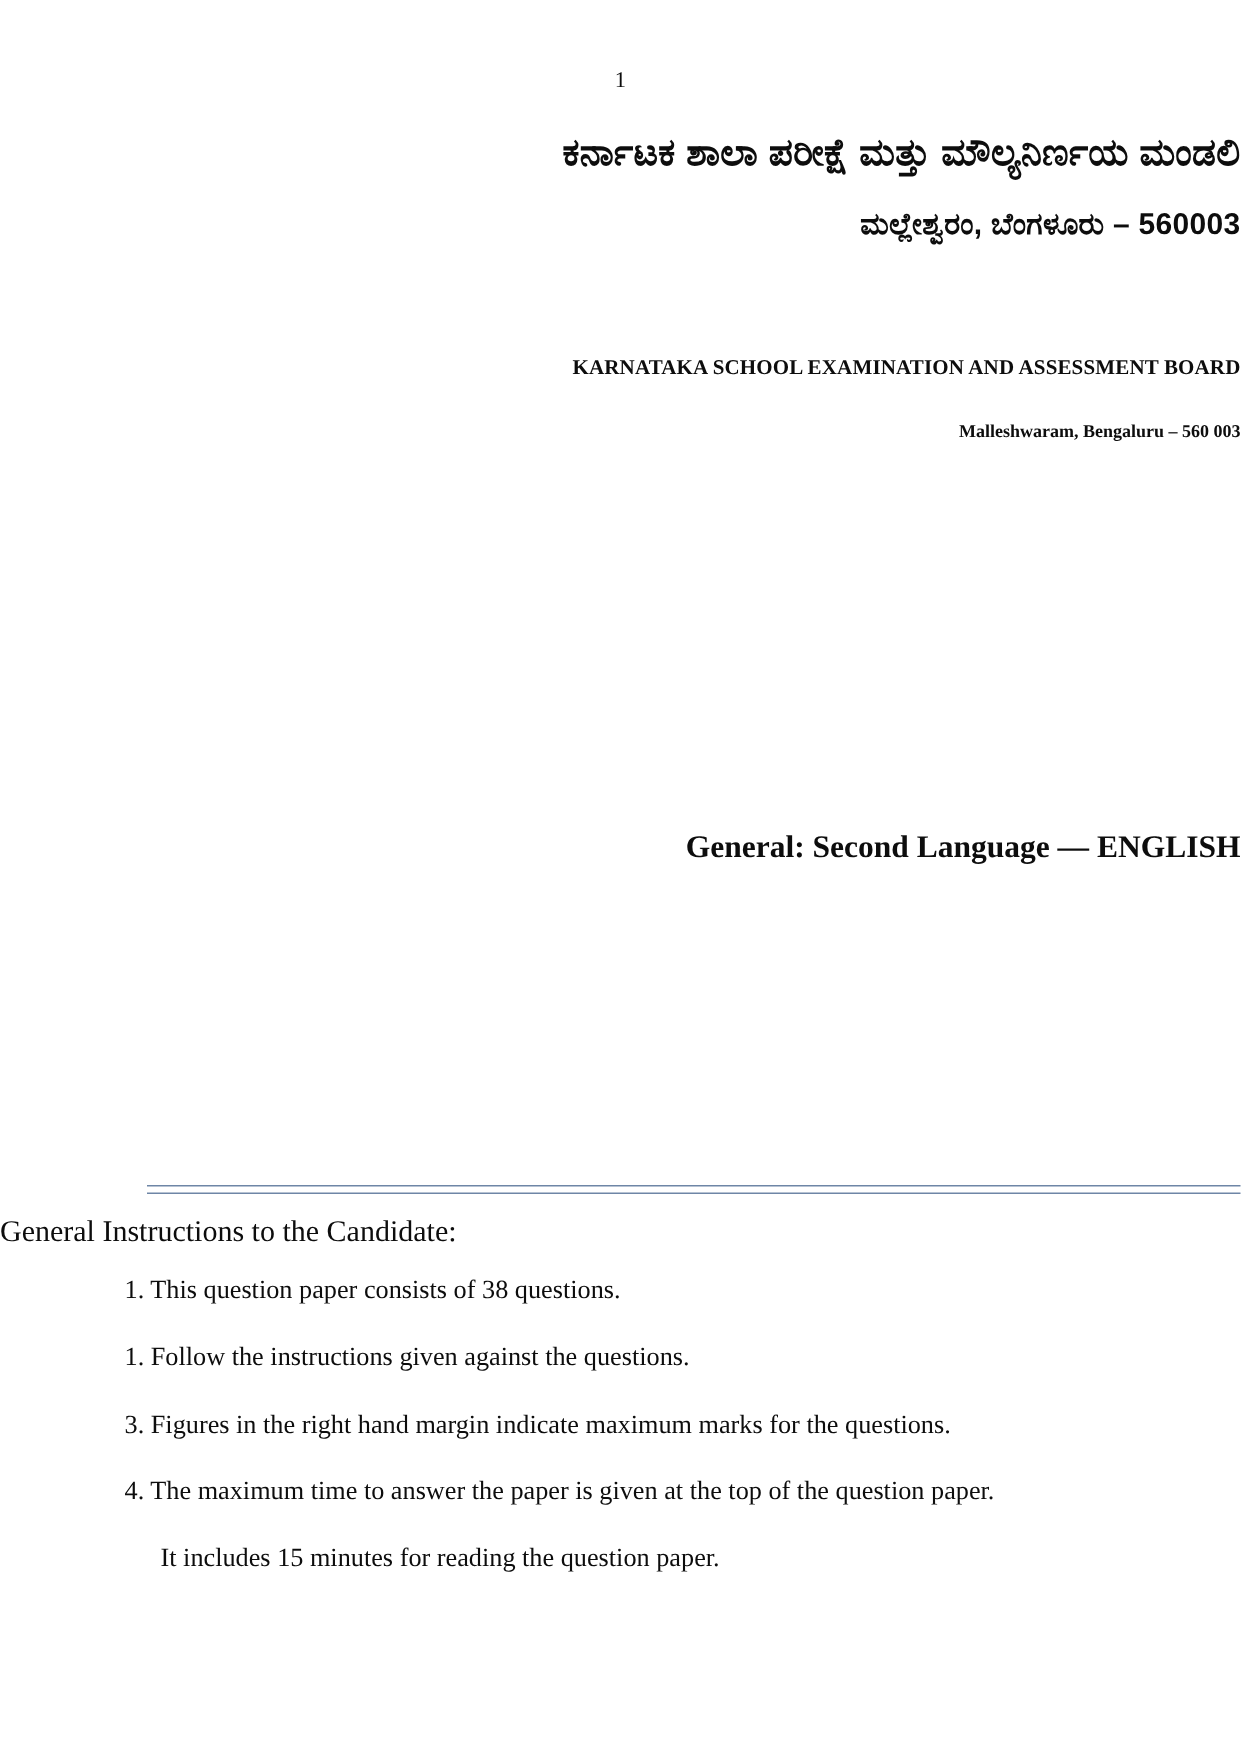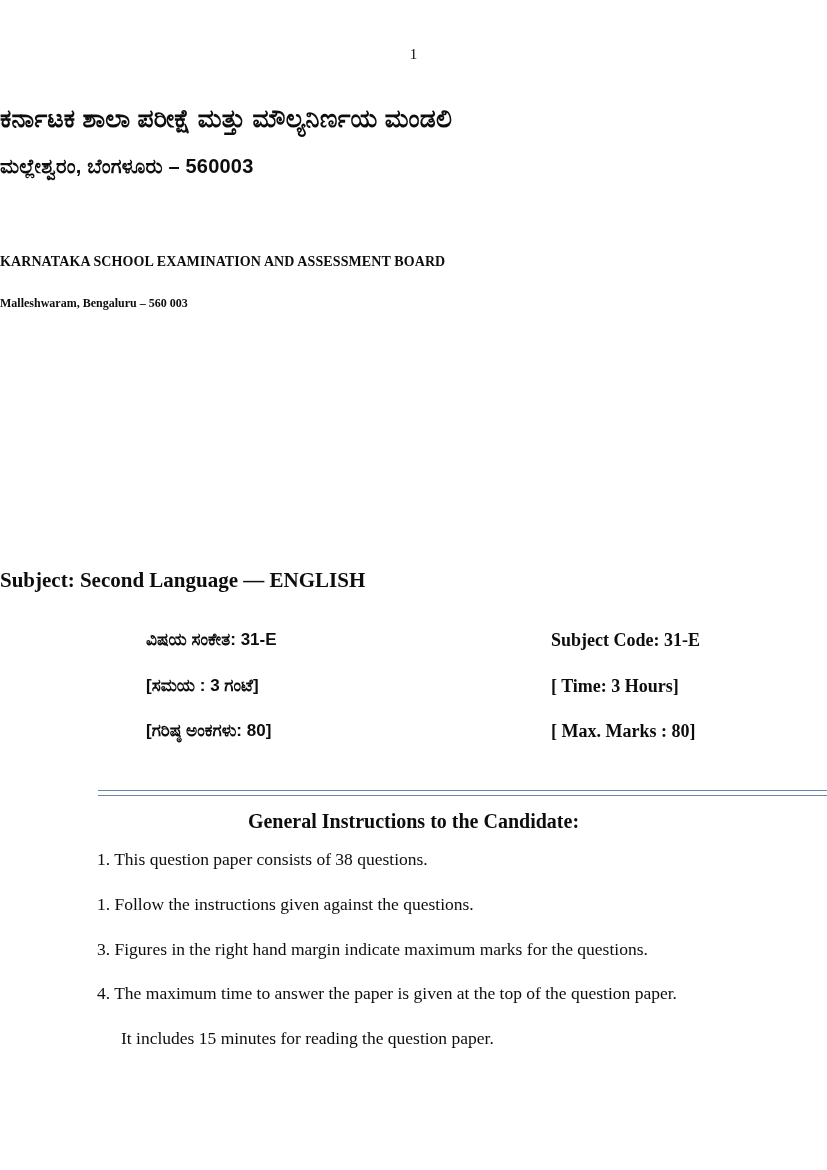--- a/index.html
+++ b/index.html
@@ -34,23 +34,22 @@
     font-size: 15px;
     font-weight: 400;
     letter-spacing: 0;
   }
 
   
   .center-line {
     position: absolute;
     left: 0;
     width: 827px;
-    text-align: left;
+    text-align: right;
     line-height: 1.15;
-    margin-top: 16px;
   }
 
   .kn {
     font-family: "Liberation Sans", "DejaVu Sans", sans-serif;
     font-weight: 700;
   }
   .en {
     font-family: "Liberation Serif", "DejaVu Serif", serif;
     font-weight: 700;
   }
@@ -117,29 +116,29 @@
   }
   .divider .rule.r1 { top: 0px; }
   .divider .rule.r2 { top: 5px; }
 
   
   .instructions-heading {
     position: absolute;
     top: 810px;
     left: 0;
     width: 827px;
-    text-align: center;
+    text-align: left;
     font-size: 20px;
-    font-weight: 700;
+    font-weight: 400;
     font-family: "Liberation Serif", "DejaVu Serif", serif;
   }
   .instructions {
     position: absolute;
     top: 848px;
-    left: 97px;
+    left: 83px;
     width: 715px;
   }
   .instruction {
     font-size: 17.5px;
     line-height: 1.3;
     margin-bottom: 22px;
     font-family: "Liberation Serif", "DejaVu Serif", serif;
     font-weight: 400;
     white-space: nowrap;
   }
@@ -158,40 +157,22 @@
 
   <div class="center-line kn org-kn-2">ಮಲ್ಲೇಶ್ವರಂ, ಬೆಂಗಳೂರು – 560003</div>
 
   <div class="center-line en org-en-1">KARNATAKA SCHOOL EXAMINATION AND ASSESSMENT BOARD</div>
 
   <div class="center-line en org-en-2">Malleshwaram, Bengaluru – 560 003</div>
 
 
 
 
-  <div class="center-line en subject-en">Subject: Second Language — ENGLISH</div>
+  <div class="center-line en subject-en">General: Second Language — ENGLISH</div>
 
-  <div class="meta">
-
-    <div class="meta-row">
-      <span class="meta-left kn">ವಿಷಯ ಸಂಕೇತ: 31-E</span>
-      <span class="meta-right">Subject Code: 31-E</span>
-    </div>
-
-    <div class="meta-row gap">
-      <span class="meta-left kn">[ಸಮಯ : 3 ಗಂಟೆ]</span>
-      <span class="meta-right">[ Time: 3 Hours]</span>
-    </div>
-
-    <div class="meta-row">
-      <span class="meta-left kn">[ಗರಿಷ್ಠ ಅಂಕಗಳು: 80]</span>
-      <span class="meta-right">[ Max. Marks : 80]</span>
-    </div>
-
-  </div>
 
   <div class="divider">
     <div class="rule r1" style="background: rgb(110, 134, 166);"></div>
     <div class="rule r2" style="background: rgb(110, 134, 166);"></div>
   </div>
 
   <div class="instructions-heading">General Instructions to the Candidate:</div>
 
   <div class="instructions">
     <div class="instruction">1. This question paper consists of 38 questions.</div>

